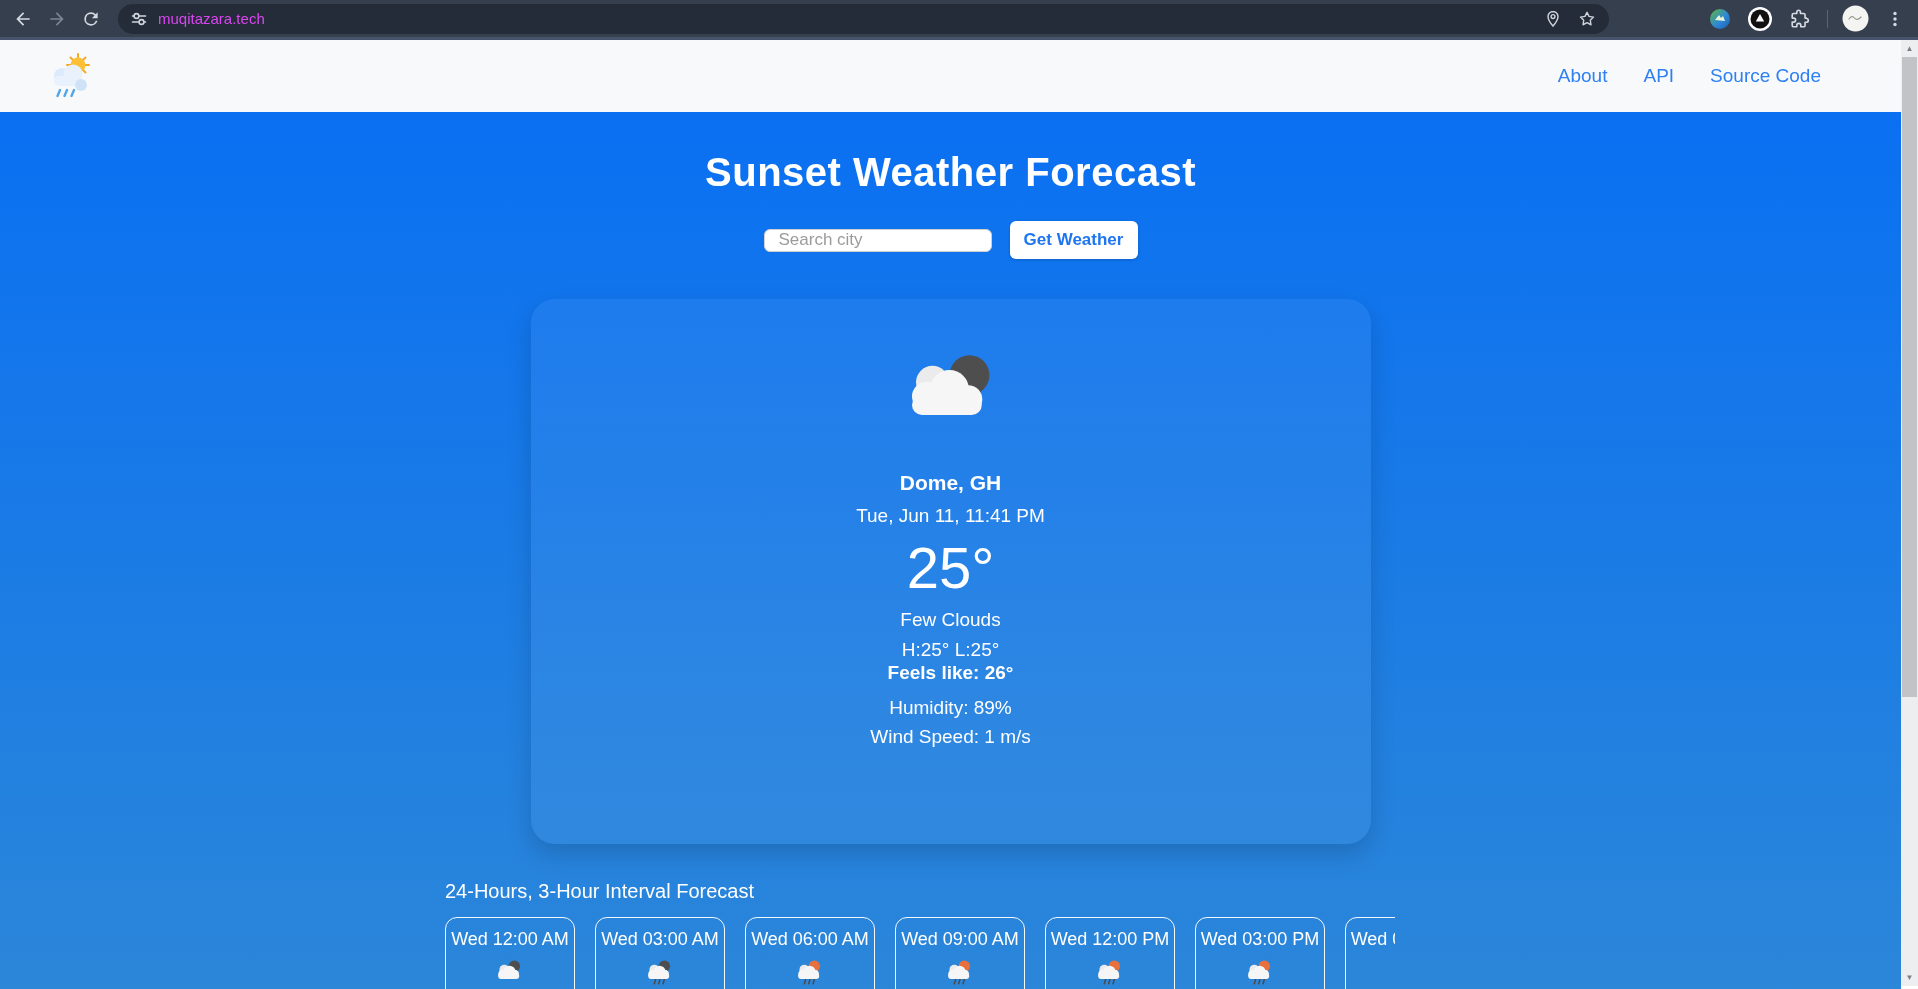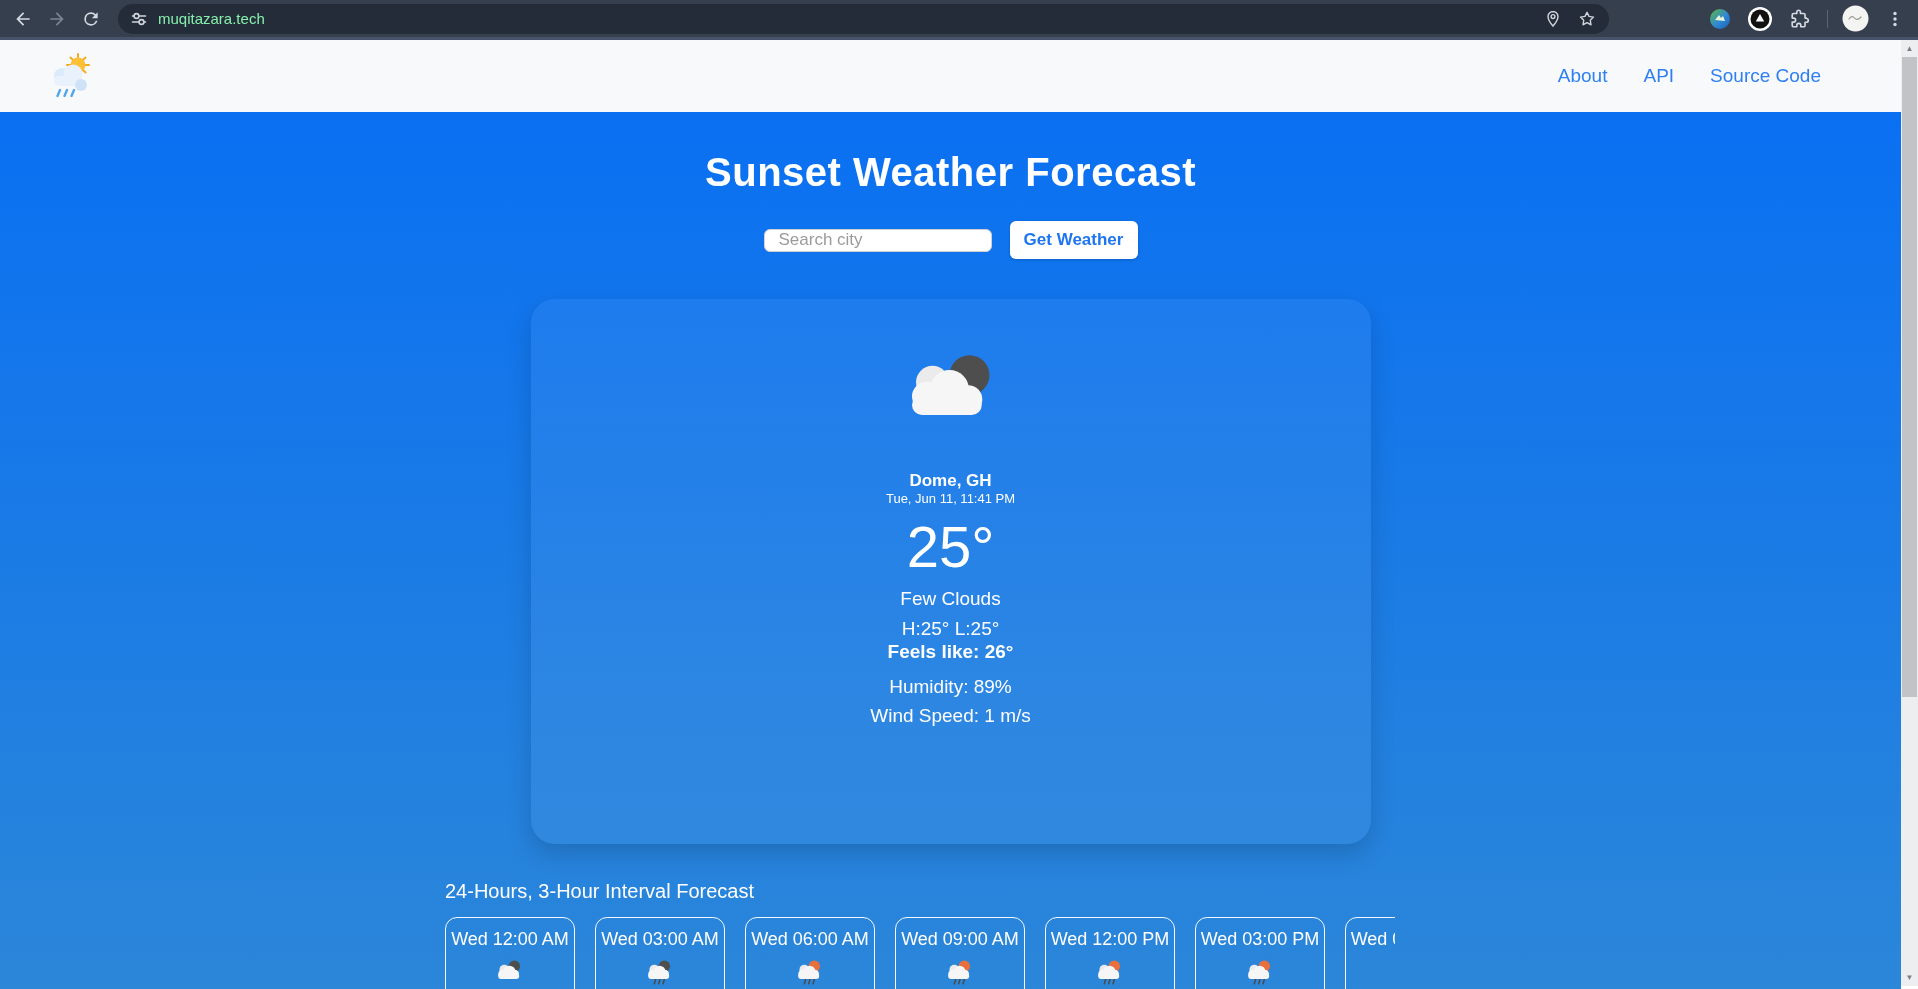--- a/index.html
+++ b/index.html
@@ -18,21 +18,21 @@
   }
   .nav-btn{ width:34px; height:34px; border:none; background:transparent; border-radius:50%;
     display:flex; align-items:center; justify-content:center; cursor:pointer; flex:none; }
   .nav-btn svg{ width:20px; height:20px; fill:#d5dae2; }
   .nav-btn.disabled svg{ fill:#7b8595; }
   .url-pill{
     flex:1; height:30px; margin:0 96px 0 10px; background:#242c39; border-radius:15px;
     display:flex; align-items:center; padding:0 12px 0 12px; min-width:0;
   }
   .url-pill .site-info{ width:18px; height:18px; flex:none; margin-right:10px; }
-  .url-text{ color:#86efac; font-size:15px; flex:1; white-space:nowrap; overflow:hidden; }
+  .url-text{ color:#d946ef; font-size:15px; flex:1; white-space:nowrap; overflow:hidden; }
   .pill-ic{ width:20px; height:20px; flex:none; margin-left:14px; fill:none; stroke:#cfd4db; stroke-width:1.7; }
   .ext-row{ display:flex; align-items:center; gap:10px; flex:none; }
   .ext-btn{ width:30px; height:30px; border:none; background:transparent; display:flex; align-items:center; justify-content:center; cursor:pointer; border-radius:50%; }
   .chrome-sep{ width:1px; height:18px; background:#5a6578; margin:0 2px; }
 
   
   .viewport{ position:relative; height:946px; background:#fff; }
   .scrollbar{ position:absolute; right:0; top:0; width:17px; height:100%; background:#eceef0; z-index:50; }
   .sb-arrow{ position:absolute; left:0; width:17px; height:17px; display:flex; align-items:center; justify-content:center;
     color:#7b7f85; font-size:8px; cursor:pointer; }
@@ -58,22 +58,22 @@
   .search-input::placeholder{ color:#9b9b9b; }
   .get-btn{ margin-left:18px; width:128px; height:38px; background:#fff; color:var(--accent);
     border:none; border-radius:6px; font-size:17px; font-weight:600; font-family:inherit; cursor:pointer;
     box-shadow:0 1px 3px rgba(0,0,0,.18); }
 
   
   .wcard{ margin-top:40px; width:840px; height:545px; border-radius:24px;
     background:rgba(255,255,255,.055); box-shadow:0 10px 24px rgba(0,0,0,.16);
     display:flex; flex-direction:column; align-items:center; flex:none; }
   .big-icon{ margin-top:52px; width:104px; height:74px; }
-  .loc{ margin-top:46px; font-size:17px; font-weight:700; }
-  .date{ margin-top:0; font-size:13px; }
+  .loc{ margin-top:46px; font-size:21px; font-weight:700; }
+  .date{ margin-top:10px; font-size:19px; }
   .temp{ margin-top:6px; font-size:58px; font-weight:500; line-height:70px; }
   .cond{ margin-top:6px; font-size:19px; }
   .hilo{ margin-top:8px; font-size:19px; }
   .feels{ margin-top:1px; font-size:19px; font-weight:700; }
   .stats{ margin-top:9px; display:flex; flex-direction:column; align-items:center; }
   .stat{ font-size:19px; line-height:29px; }
 
   
   .forecast{ width:100%; padding-left:445px; align-self:flex-start; }
   .f-head{ margin-top:36px; font-size:20px; font-weight:500; }

